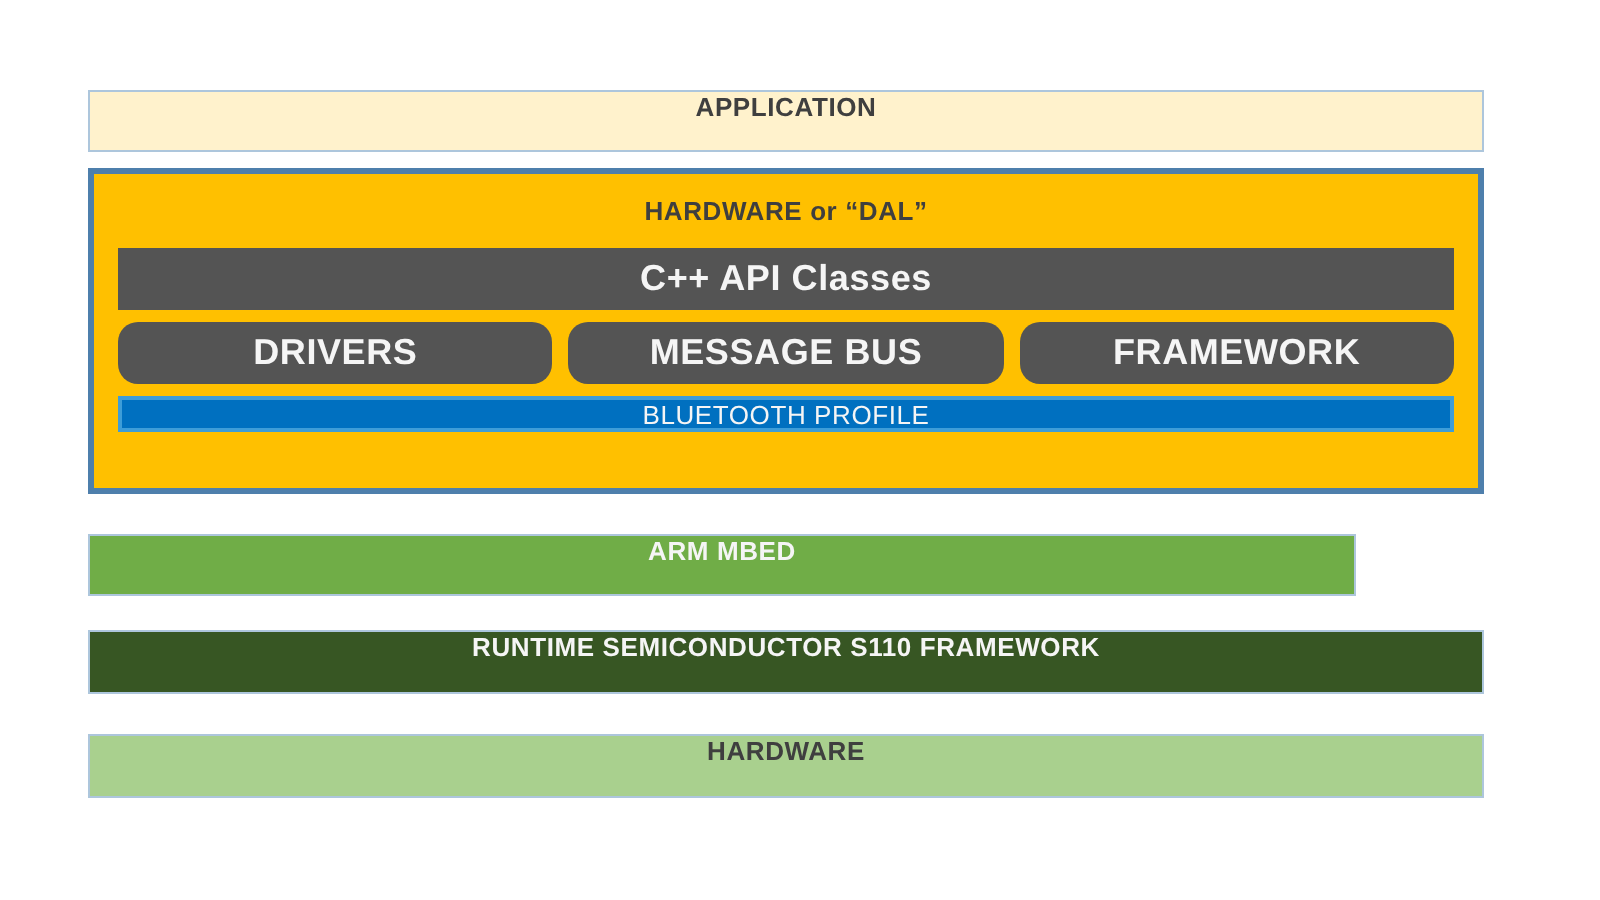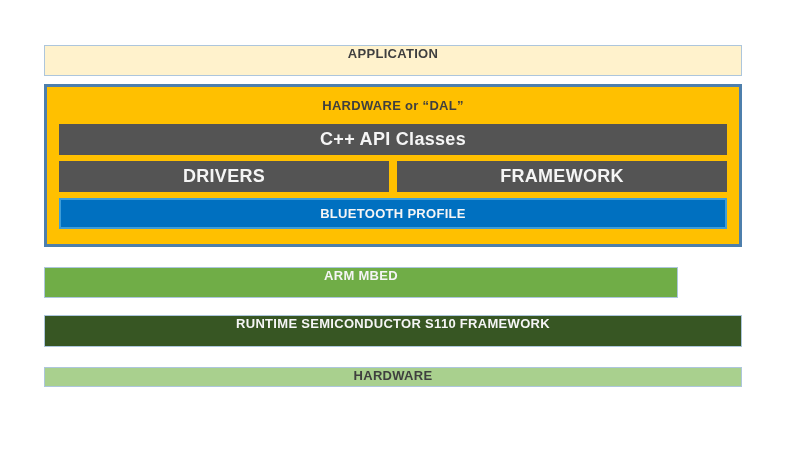--- a/index.html
+++ b/index.html
@@ -63,49 +63,49 @@
     background: var(--module-fill, #545454);
     font-size: 18px;
     font-weight: 600;
     letter-spacing: 0.3px;
   }
   .module-row {
     display: flex;
     gap: 8px;
     margin-top: 6px;
   }
-  .module-row .module { flex: 1; }
+  .module-row .module { flex: 1; border-radius: 10px; }
   .bluetooth {
     box-sizing: border-box;
     margin-top: 6px;
-    height: 31px;
+    height: 18px;
     display: flex;
     align-items: center;
     justify-content: center;
     background: var(--bluetooth-fill, #0070c0);
     border: 2px solid var(--bluetooth-border, #3e9dd8);
     font-size: 13px;
-    font-weight: 700;
+    font-weight: 400;
     letter-spacing: 0.3px;
     text-align: center;
   }
 
   
   .arm {
     left: 44px; top: 267px; width: 634px; height: 31px;
     background: var(--arm-fill, #70ad47);
     border: 1px solid var(--outer-border, #adc6dc);
   }
   .nordic {
     left: 44px; top: 315px; width: 698px; height: 32px;
     background: var(--nordic-fill, #375623);
     border: 1px solid var(--outer-border, #adc6dc);
   }
   .hardware {
-    left: 44px; top: 367px; width: 698px; height: 20px;
+    left: 44px; top: 367px; width: 698px; height: 32px;
     background: var(--hardware-fill, #a9d08e);
     border: 1px solid var(--outer-border, #adc6dc);
   }
 </style>
 </head>
 <body>
 
 <div class="slide">
 
   <div class="box application dark-text">
@@ -115,20 +115,23 @@
   <div class="runtime">
     <div class="runtime-title dark-text">HARDWARE or “DAL”</div>
 
     <div class="module light-text">
       <span>C++ API Classes</span>
     </div>
 
     <div class="module-row">
       <div class="module light-text">
         <span>DRIVERS</span>
+      </div>
+      <div class="module light-text">
+        <span>MESSAGE BUS</span>
       </div>
       <div class="module light-text">
         <span>FRAMEWORK</span>
       </div>
     </div>
 
     <div class="bluetooth light-text">
       <span>BLUETOOTH PROFILE</span>
     </div>
   </div>

